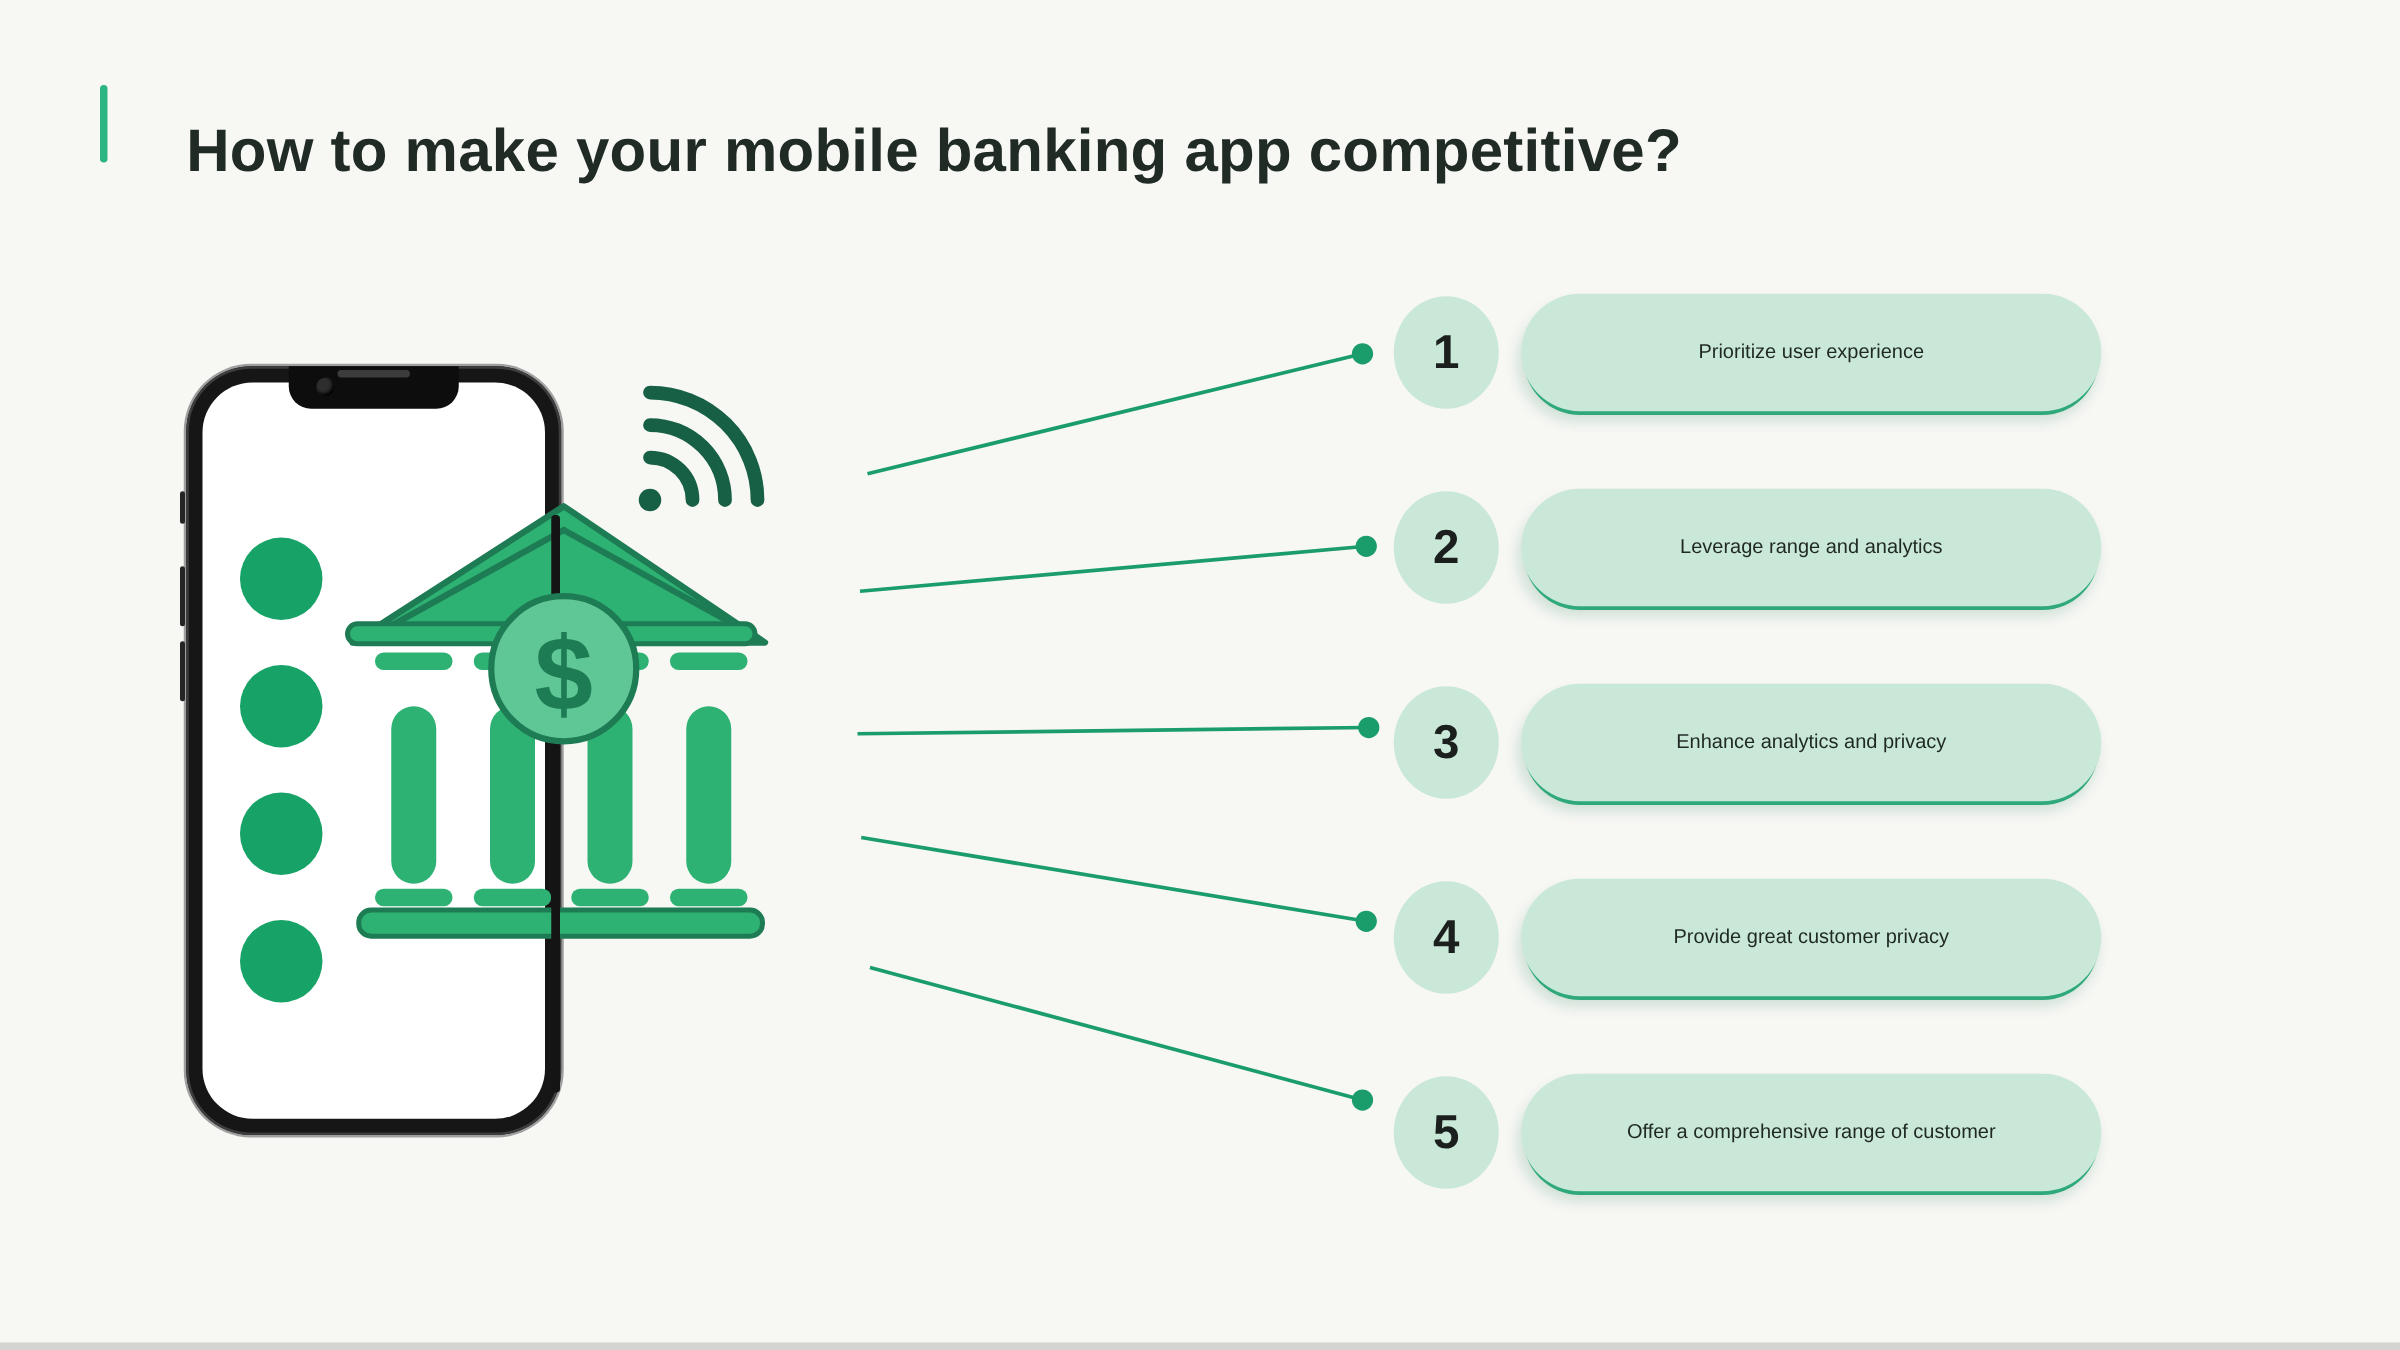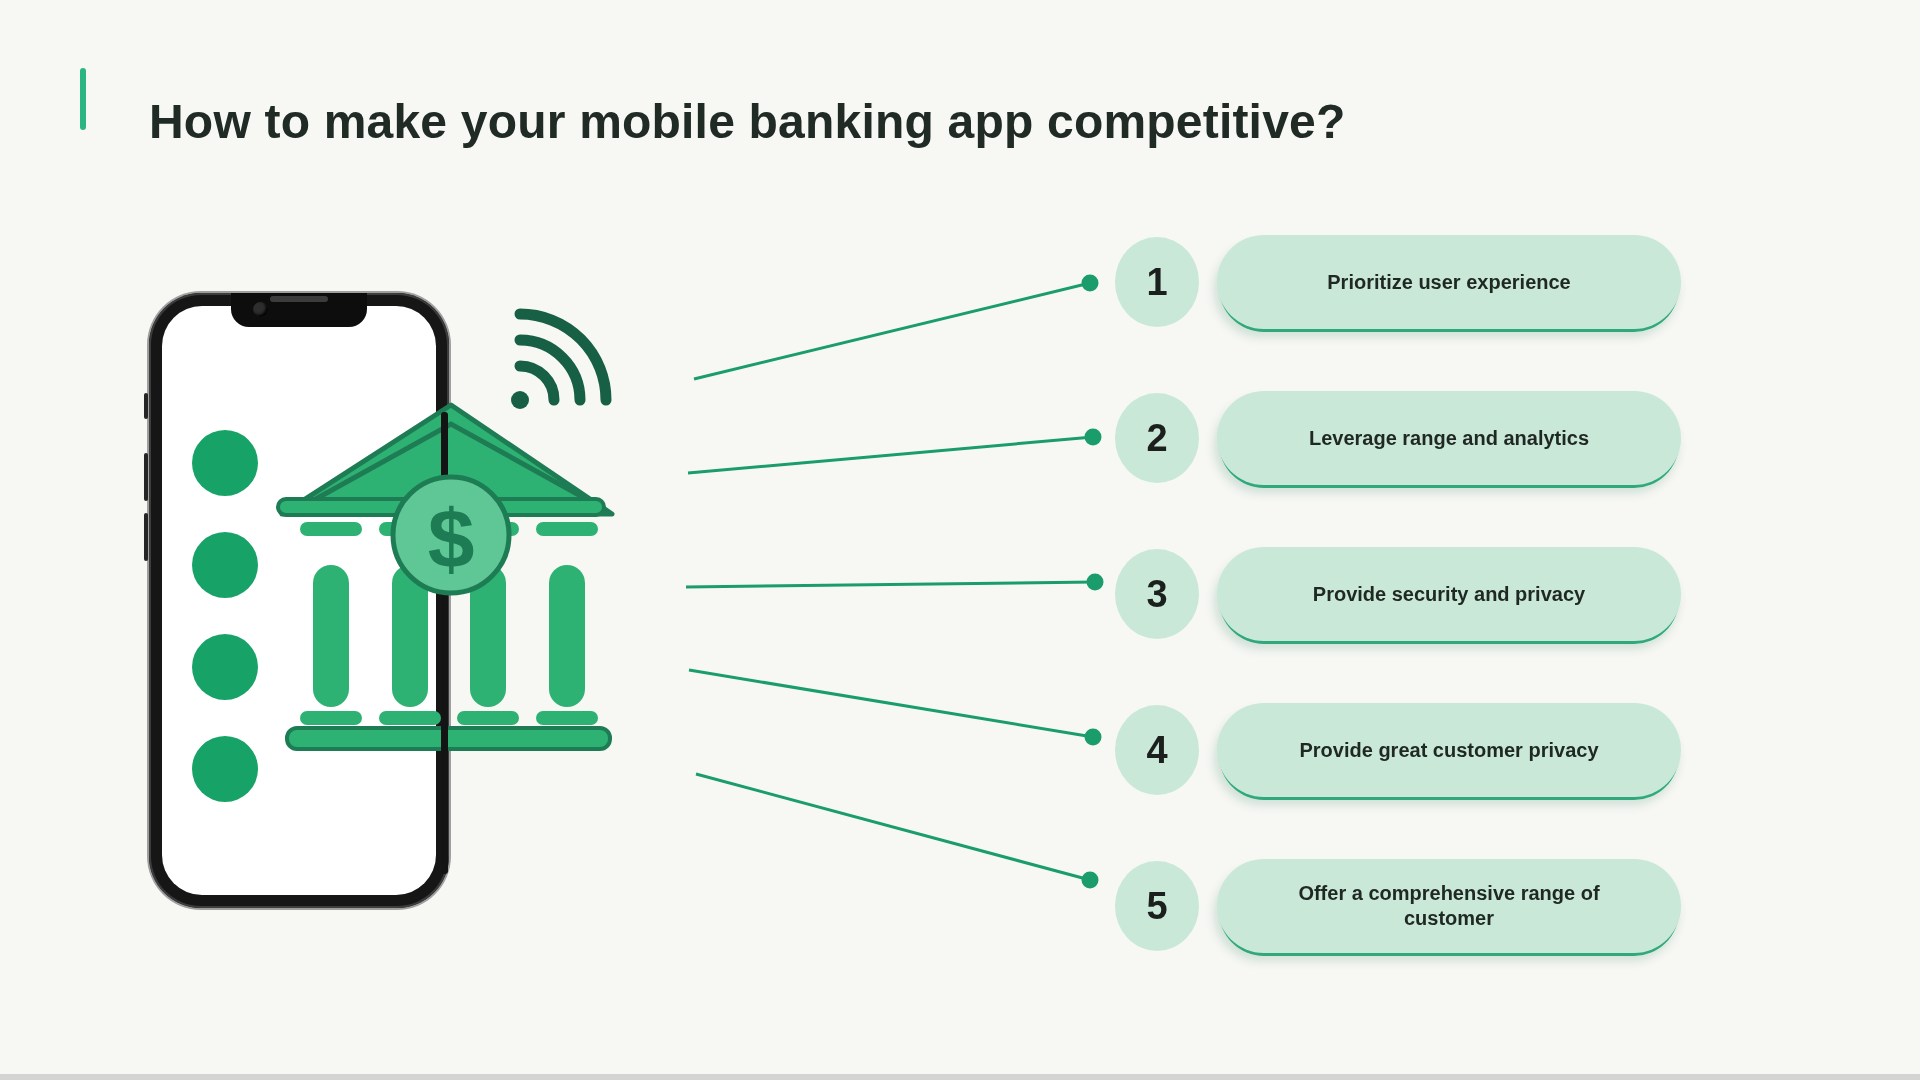--- a/index.html
+++ b/index.html
@@ -67,21 +67,21 @@
     font-size:38px;font-weight:700;color:#1b1f1d;
   }
   .step-pill{
     width:464px;height:94px;border-radius:47px;box-sizing:border-box;
     background:var(--chip-fill,#c9e8d8);
     display:flex;align-items:center;justify-content:center;text-align:center;
     padding:0 42px;
     box-shadow:0 5px 0 -2px var(--chip-shadow,#2fa97c), -3px 8px 10px rgba(30,124,84,.18);
   }
   .step-label{
-    font-size:20px;font-weight:700;line-height:1.25;
+    font-size:16px;font-weight:400;line-height:1.25;
     color:var(--step-text,#1f2823);
   }
   .bottom-strip{
     position:absolute;left:0;bottom:0;width:100%;height:6px;background:#d4d4d2;
   }
 </style>
 </head>
 <body>
 
 <div class="accent-bar"></div>
@@ -173,21 +173,21 @@
   </div>
   <div class="step-pill">
     <span class="step-label">Leverage range and analytics</span>
   </div>
 </div>
 <div class="step-row" style="top:547px">
   <div class="step-circle">
     <span>3</span>
   </div>
   <div class="step-pill">
-    <span class="step-label">Provide security and privacy</span>
+    <span class="step-label">Enhance analytics and privacy</span>
   </div>
 </div>
 <div class="step-row" style="top:703px">
   <div class="step-circle">
     <span>4</span>
   </div>
   <div class="step-pill">
     <span class="step-label">Provide great customer privacy</span>
   </div>
 </div>

